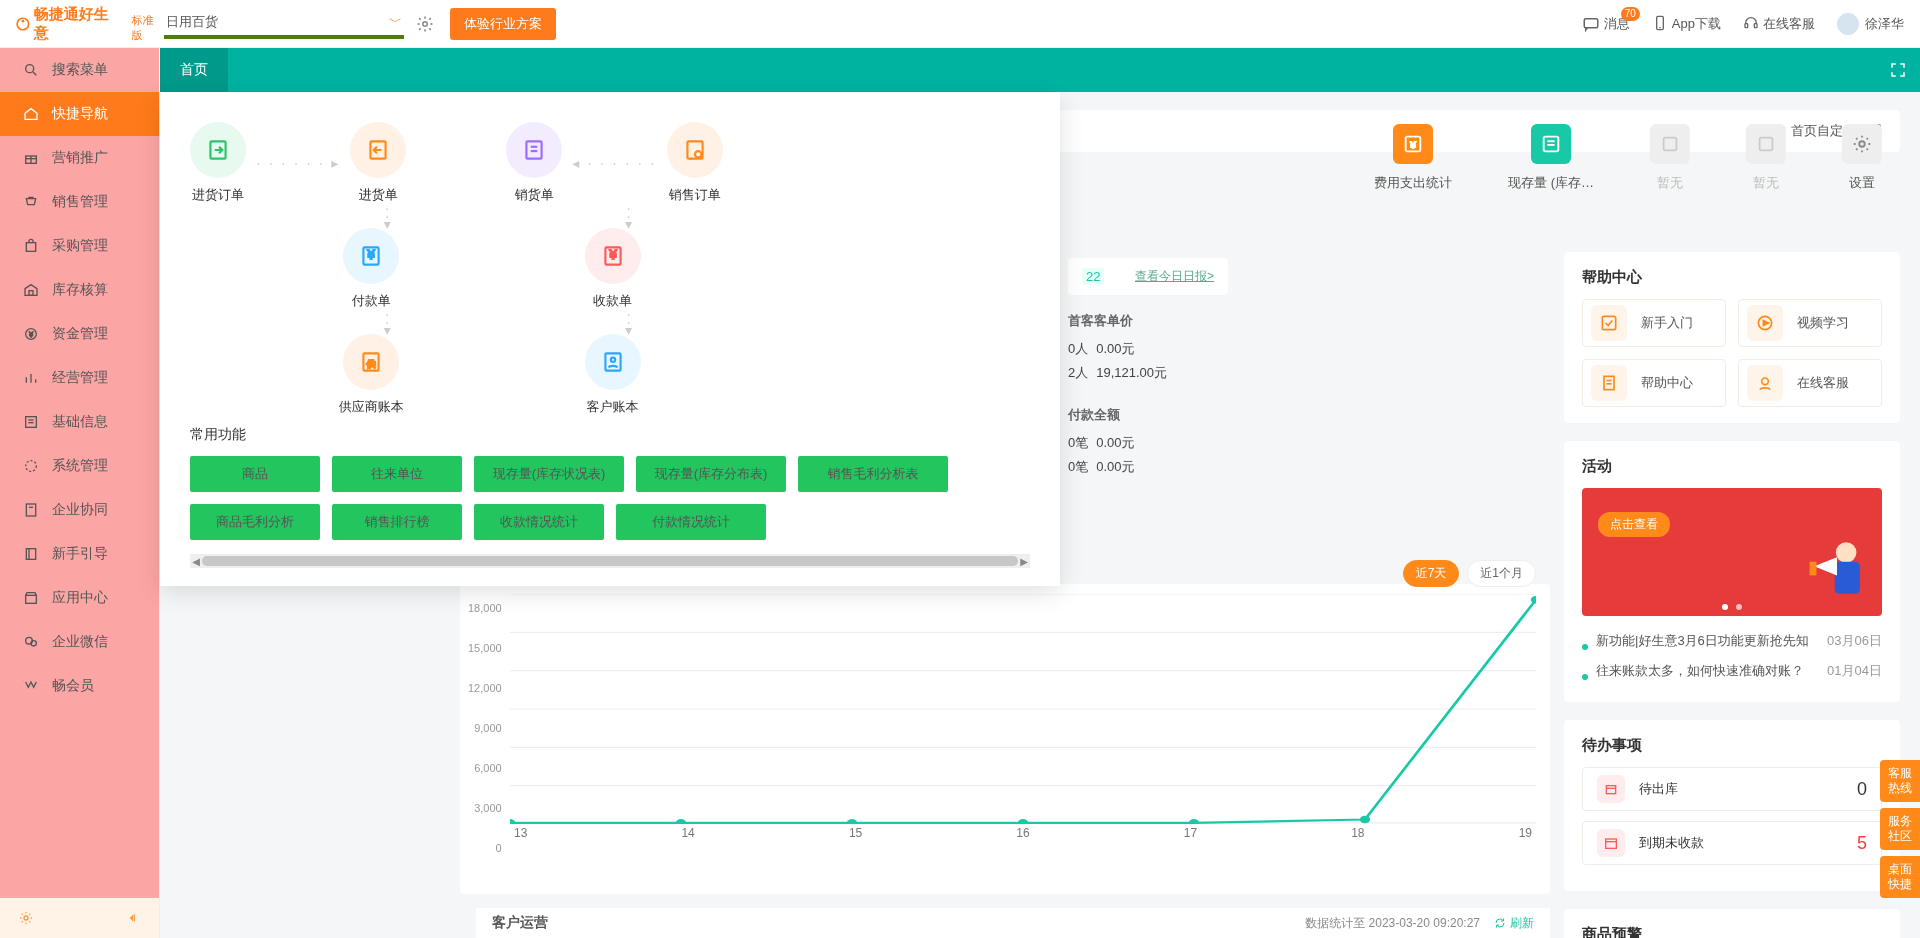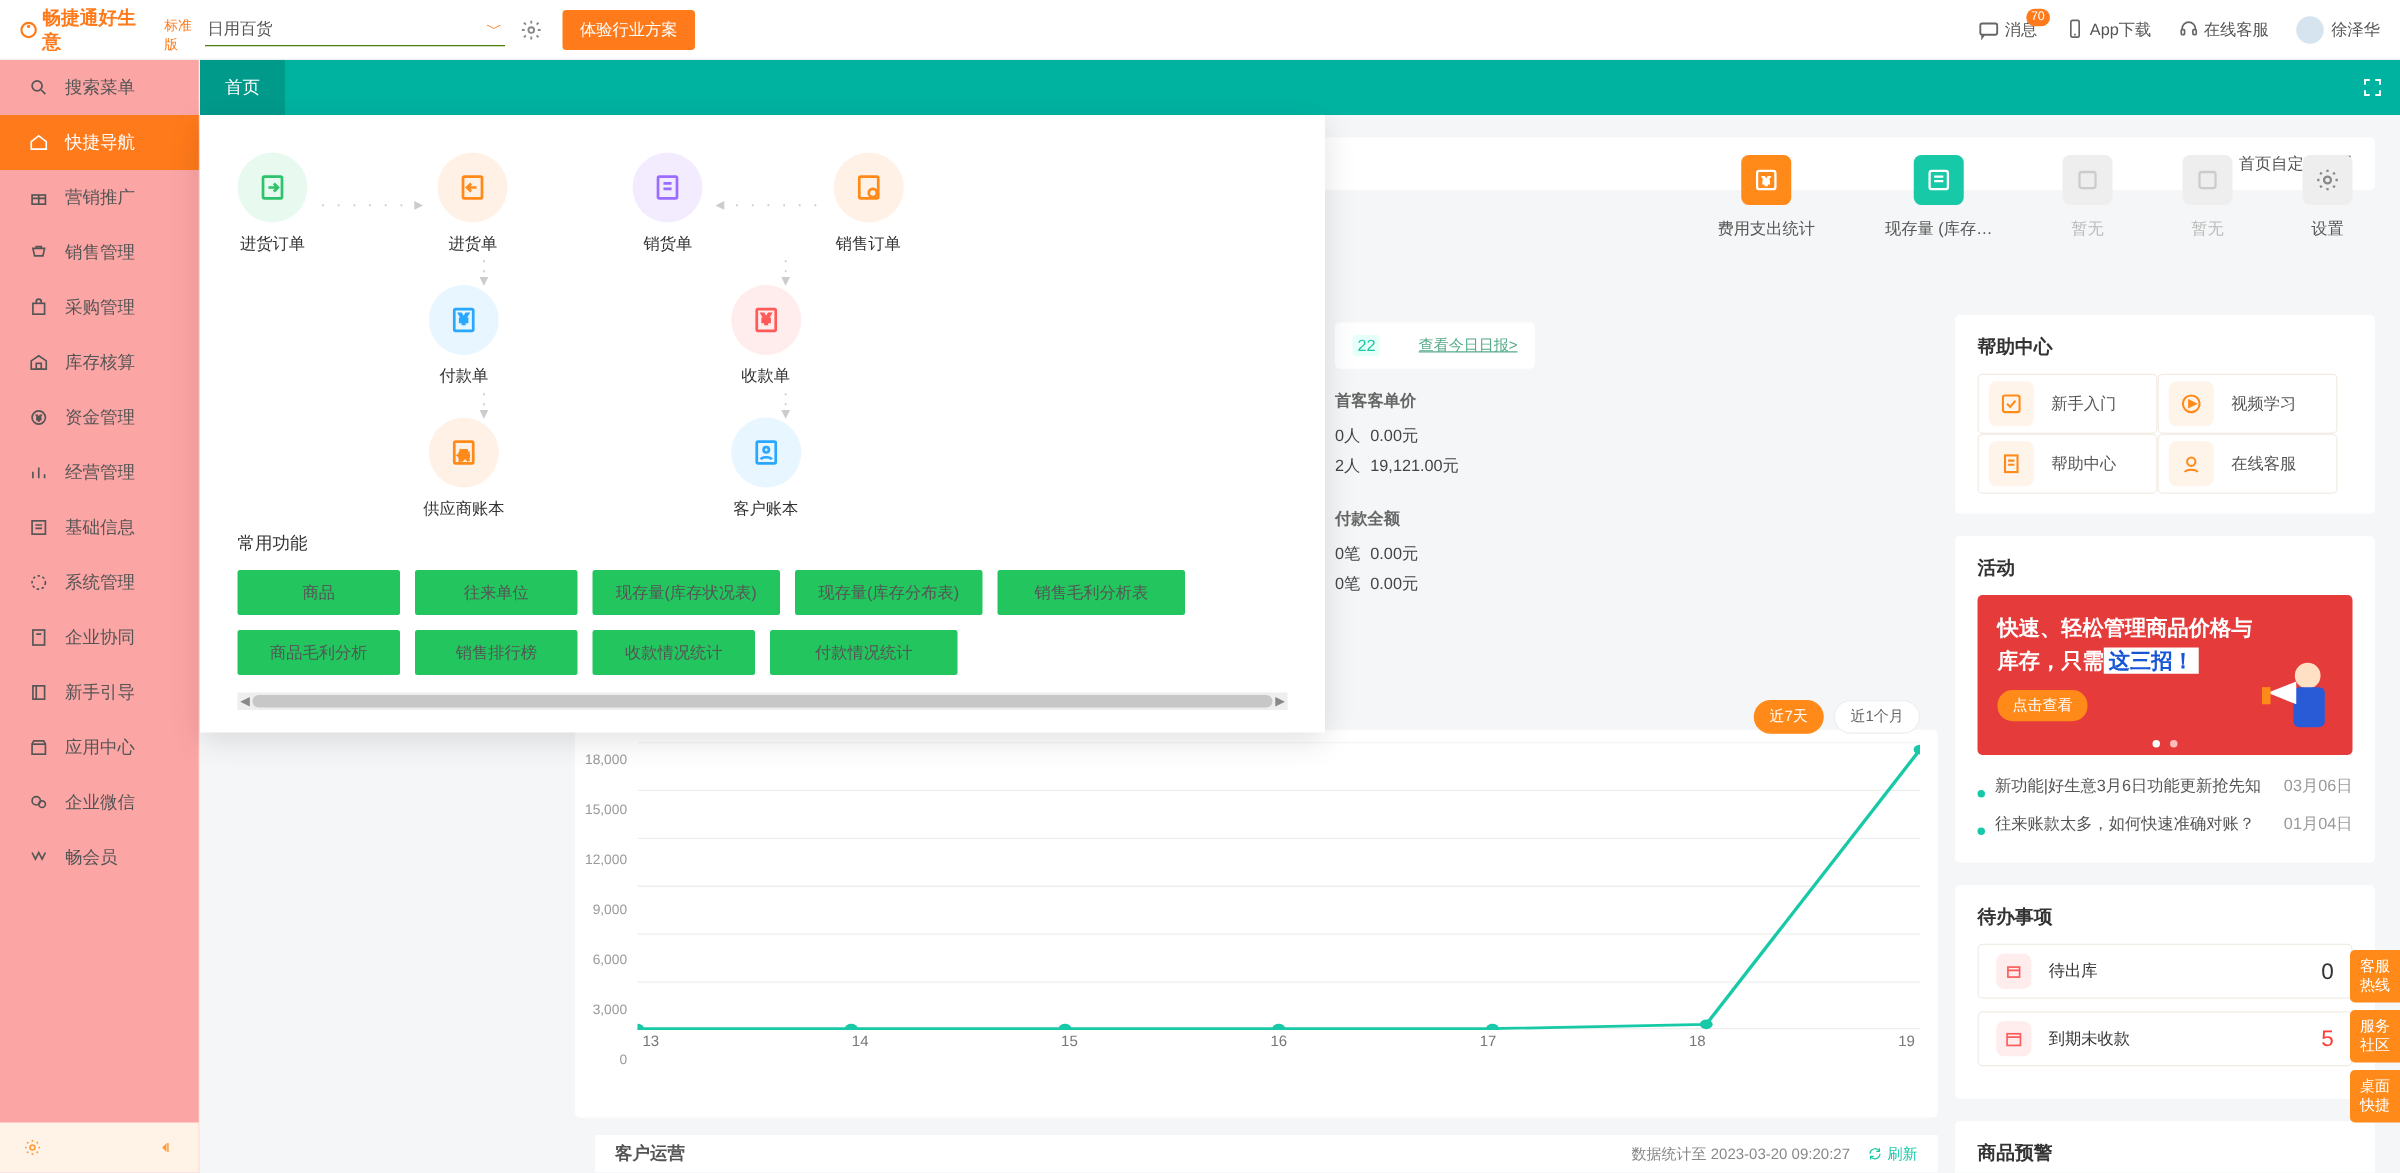--- a/index.html
+++ b/index.html
@@ -4,21 +4,21 @@
 <style>
 * { margin: 0; padding: 0; box-sizing: border-box; }
 body { font-family: "Microsoft YaHei", Arial, sans-serif; font-size: 13px; color: #333; background: #f5f6f7; overflow: hidden; }
 .app { width: 1920px; height: 938px; position: relative; }
 
 
 .topbar { height: 48px; background: #fff; display: flex; align-items: center; padding: 0 16px; border-bottom: 1px solid #eee; position: relative; z-index: 50; }
 .logo-box { width: 144px; display:flex; flex-direction:row; align-items:flex-end; }
 .logo-box .prod { color: #ff7a1a; font-size: 15px; font-weight: bold; display:flex; align-items:center; gap:4px; }
 .logo-box .edition { color: #ff7a1a; font-size: 11px; margin-top:1px; margin-left:20px;}
-.category-sel { width: 240px; margin-left: 4px; display:flex; align-items:center; justify-content:space-between; border-bottom:1px solid #4d7c0f; padding: 4px 2px; color:#555;}
+.category-sel { width: 240px; margin-left: 4px; display:flex; align-items:center; justify-content:space-between; border-bottom:4px solid #4d7c0f; padding: 4px 2px; color:#555;}
 .gear-btn { margin-left: 12px; color:#888; }
 .try-btn { margin-left: 16px; background:#ff7a1a; color:#fff; border:none; padding:7px 14px; border-radius:3px; font-size:13px; }
 .topbar-right { margin-left:auto; display:flex; align-items:center; gap:22px; color:#555; }
 .topbar-right .item { display:flex; align-items:flex-start; gap:4px; position:relative; }
 .msg-badge { position:absolute; top:-8px; right:-10px; background:#ff7a1a; color:#fff; font-size:10px; border-radius:8px; padding:0 4px; line-height:14px; }
 .user { display:flex; align-items:center; gap:6px; }
 .avatar { width:22px; height:22px; border-radius:50%; background:#d6e4ef; }
 
 
 .tabbar { height: 44px; background:#00b3a1; display:flex; align-items:center; padding-left: 160px; position:relative; z-index:40;}
@@ -61,21 +61,21 @@
 .shortcuts-right { position:absolute; right:38px; top:124px; display:flex; gap:56px; z-index:56; }
 .sc-item { display:flex; flex-direction:column; align-items:center; gap:10px; font-size:13px; color:#555; }
 .sc-icon { width:40px; height:40px; border-radius:6px; display:flex; align-items:center; justify-content:center; font-size:20px; }
 
 
 .brief { position:absolute; right:340px; top:252px; width:740px; z-index:30; }
 
 
 .rightcol { position:absolute; right:20px; top:252px; width:336px; display:flex; flex-direction:column; gap:18px; z-index:30;}
 .rc-title { font-size:15px; font-weight:bold; margin-bottom:12px; }
-.help-grid { display:flex; flex-wrap:wrap; }
+.help-grid { display:flex; flex-wrap:wrap; gap:12px; }
 .help-item { width: calc(50% - 6px); height:48px; background:#fff; border:1px solid #f3ece5; border-radius:4px; display:flex; align-items:center; gap:14px; padding-left:8px; color:#555;}
 .help-item .hi { width:36px; height:36px; border-radius:6px; background:#fff4ea; color:#ff8a1a; display:flex; align-items:center; justify-content:center; font-size:18px;}
 .promo { height:128px; background:#e63b3b; border-radius:4px; color:#fff; padding:14px 16px; position:relative; overflow:hidden;}
 .promo .hl{ background:#fff; color:#1656d6; font-weight:bold; padding:1px 4px;}
 .promo .btn{ display:inline-block; margin-top:10px; background:#ff8a1a; color:#fff; padding:4px 12px; border-radius:12px; font-size:12px;}
 .promo .dots{ position:absolute; bottom:6px; left:50%; transform:translateX(-50%); display:flex; gap:8px;}
 .promo .dot{ width:6px; height:6px; border-radius:50%; background:#ffbdbd;}
 .promo .dot.on{ background:#fff;}
 .promo .person{ position:absolute; right:10px; bottom:4px; width:70px; height:80px; }
 .news { font-size:13px; color:#555; }
@@ -570,24 +570,20 @@
               </svg>
             </div>
             <span>在线客服</span>
           </div>
       </div>
     </div>
 
     <div class="card">
       <div class="rc-title">活动</div>
       <div class="promo">
-        <div style="font-size:17px;font-weight:bold;line-height:26px">
-          <span>快速、轻松管理商品价格与</span><br>
-          <span>库存，只需</span><span class="hl">这三招！</span>
-        </div>
         <span class="btn">点击查看</span>
         <svg class="person" viewBox="0 0 60 70">
             <circle cx="38" cy="18" r="9" fill="#ffe0c4"></circle>
             <rect x="28" y="26" width="22" height="28" rx="4" fill="#2a5bd7"></rect>
             <path d="M10 30 L30 22 L30 38 Z" fill="#fff"></path>
             <rect x="6" y="26" width="6" height="12" fill="#ff8a1a"></rect>
           </svg>
         <div class="dots">
             <span class="dot on"></span>
             <span class="dot"></span>

